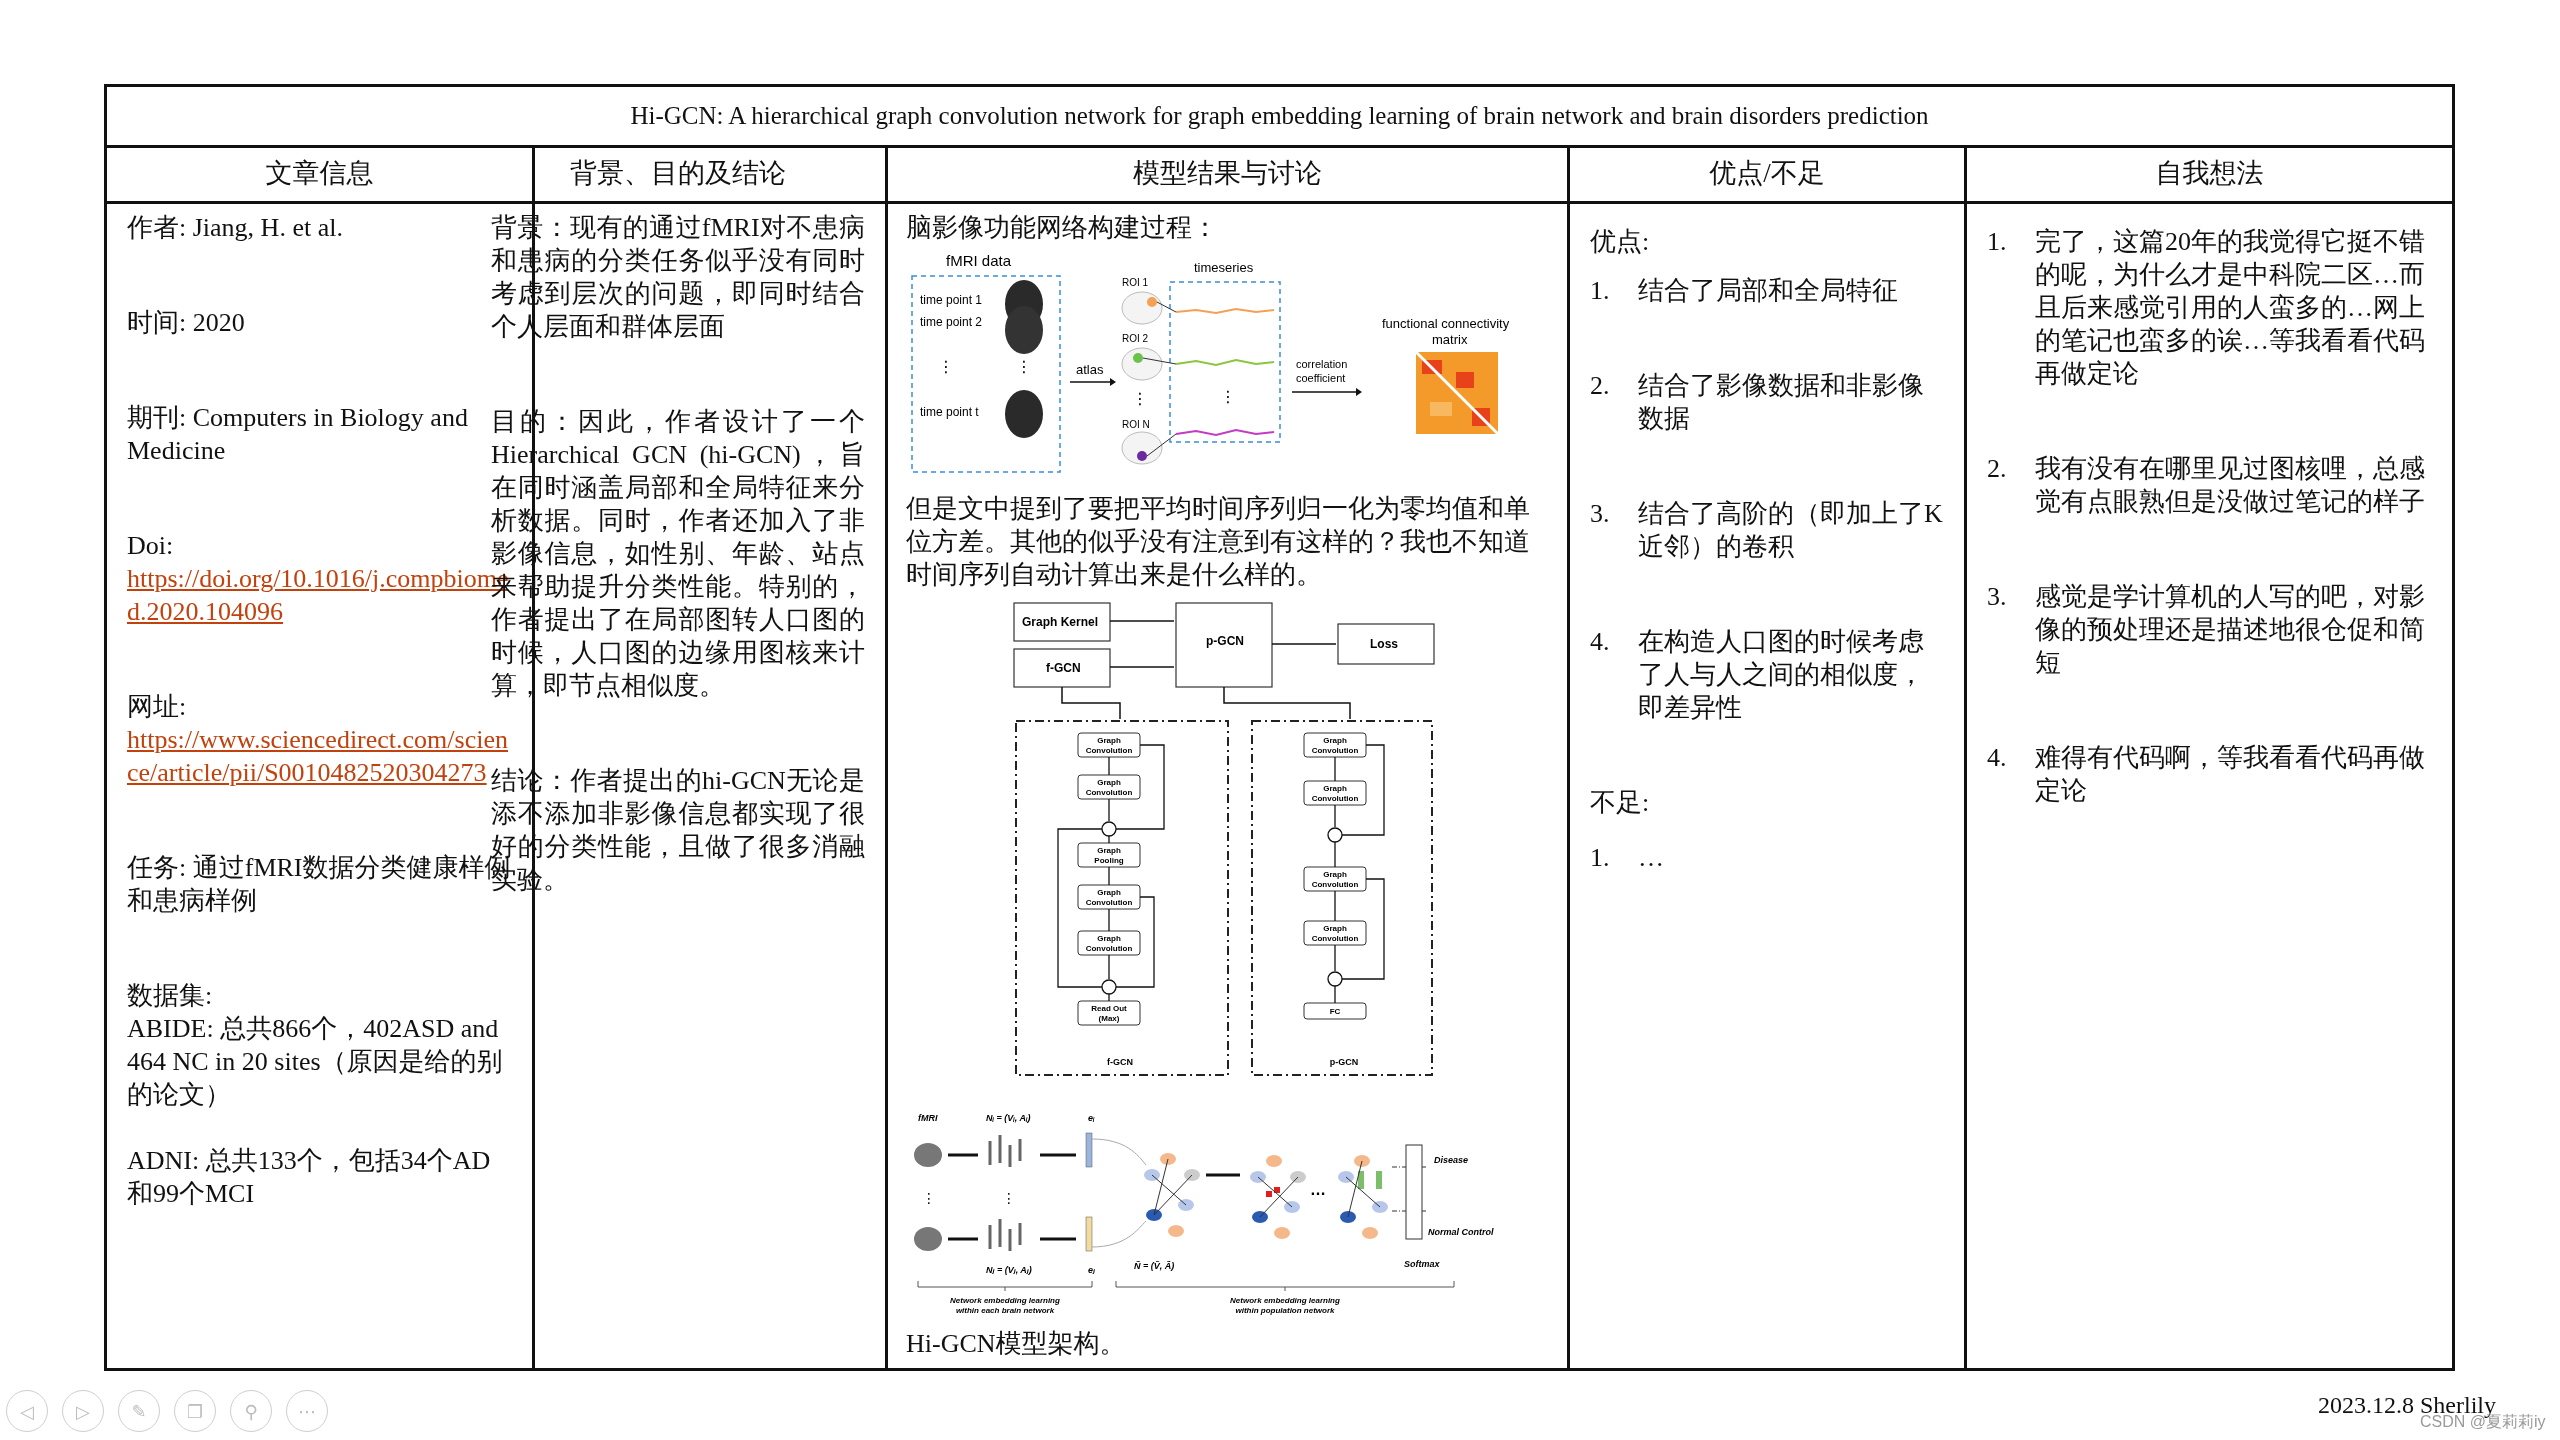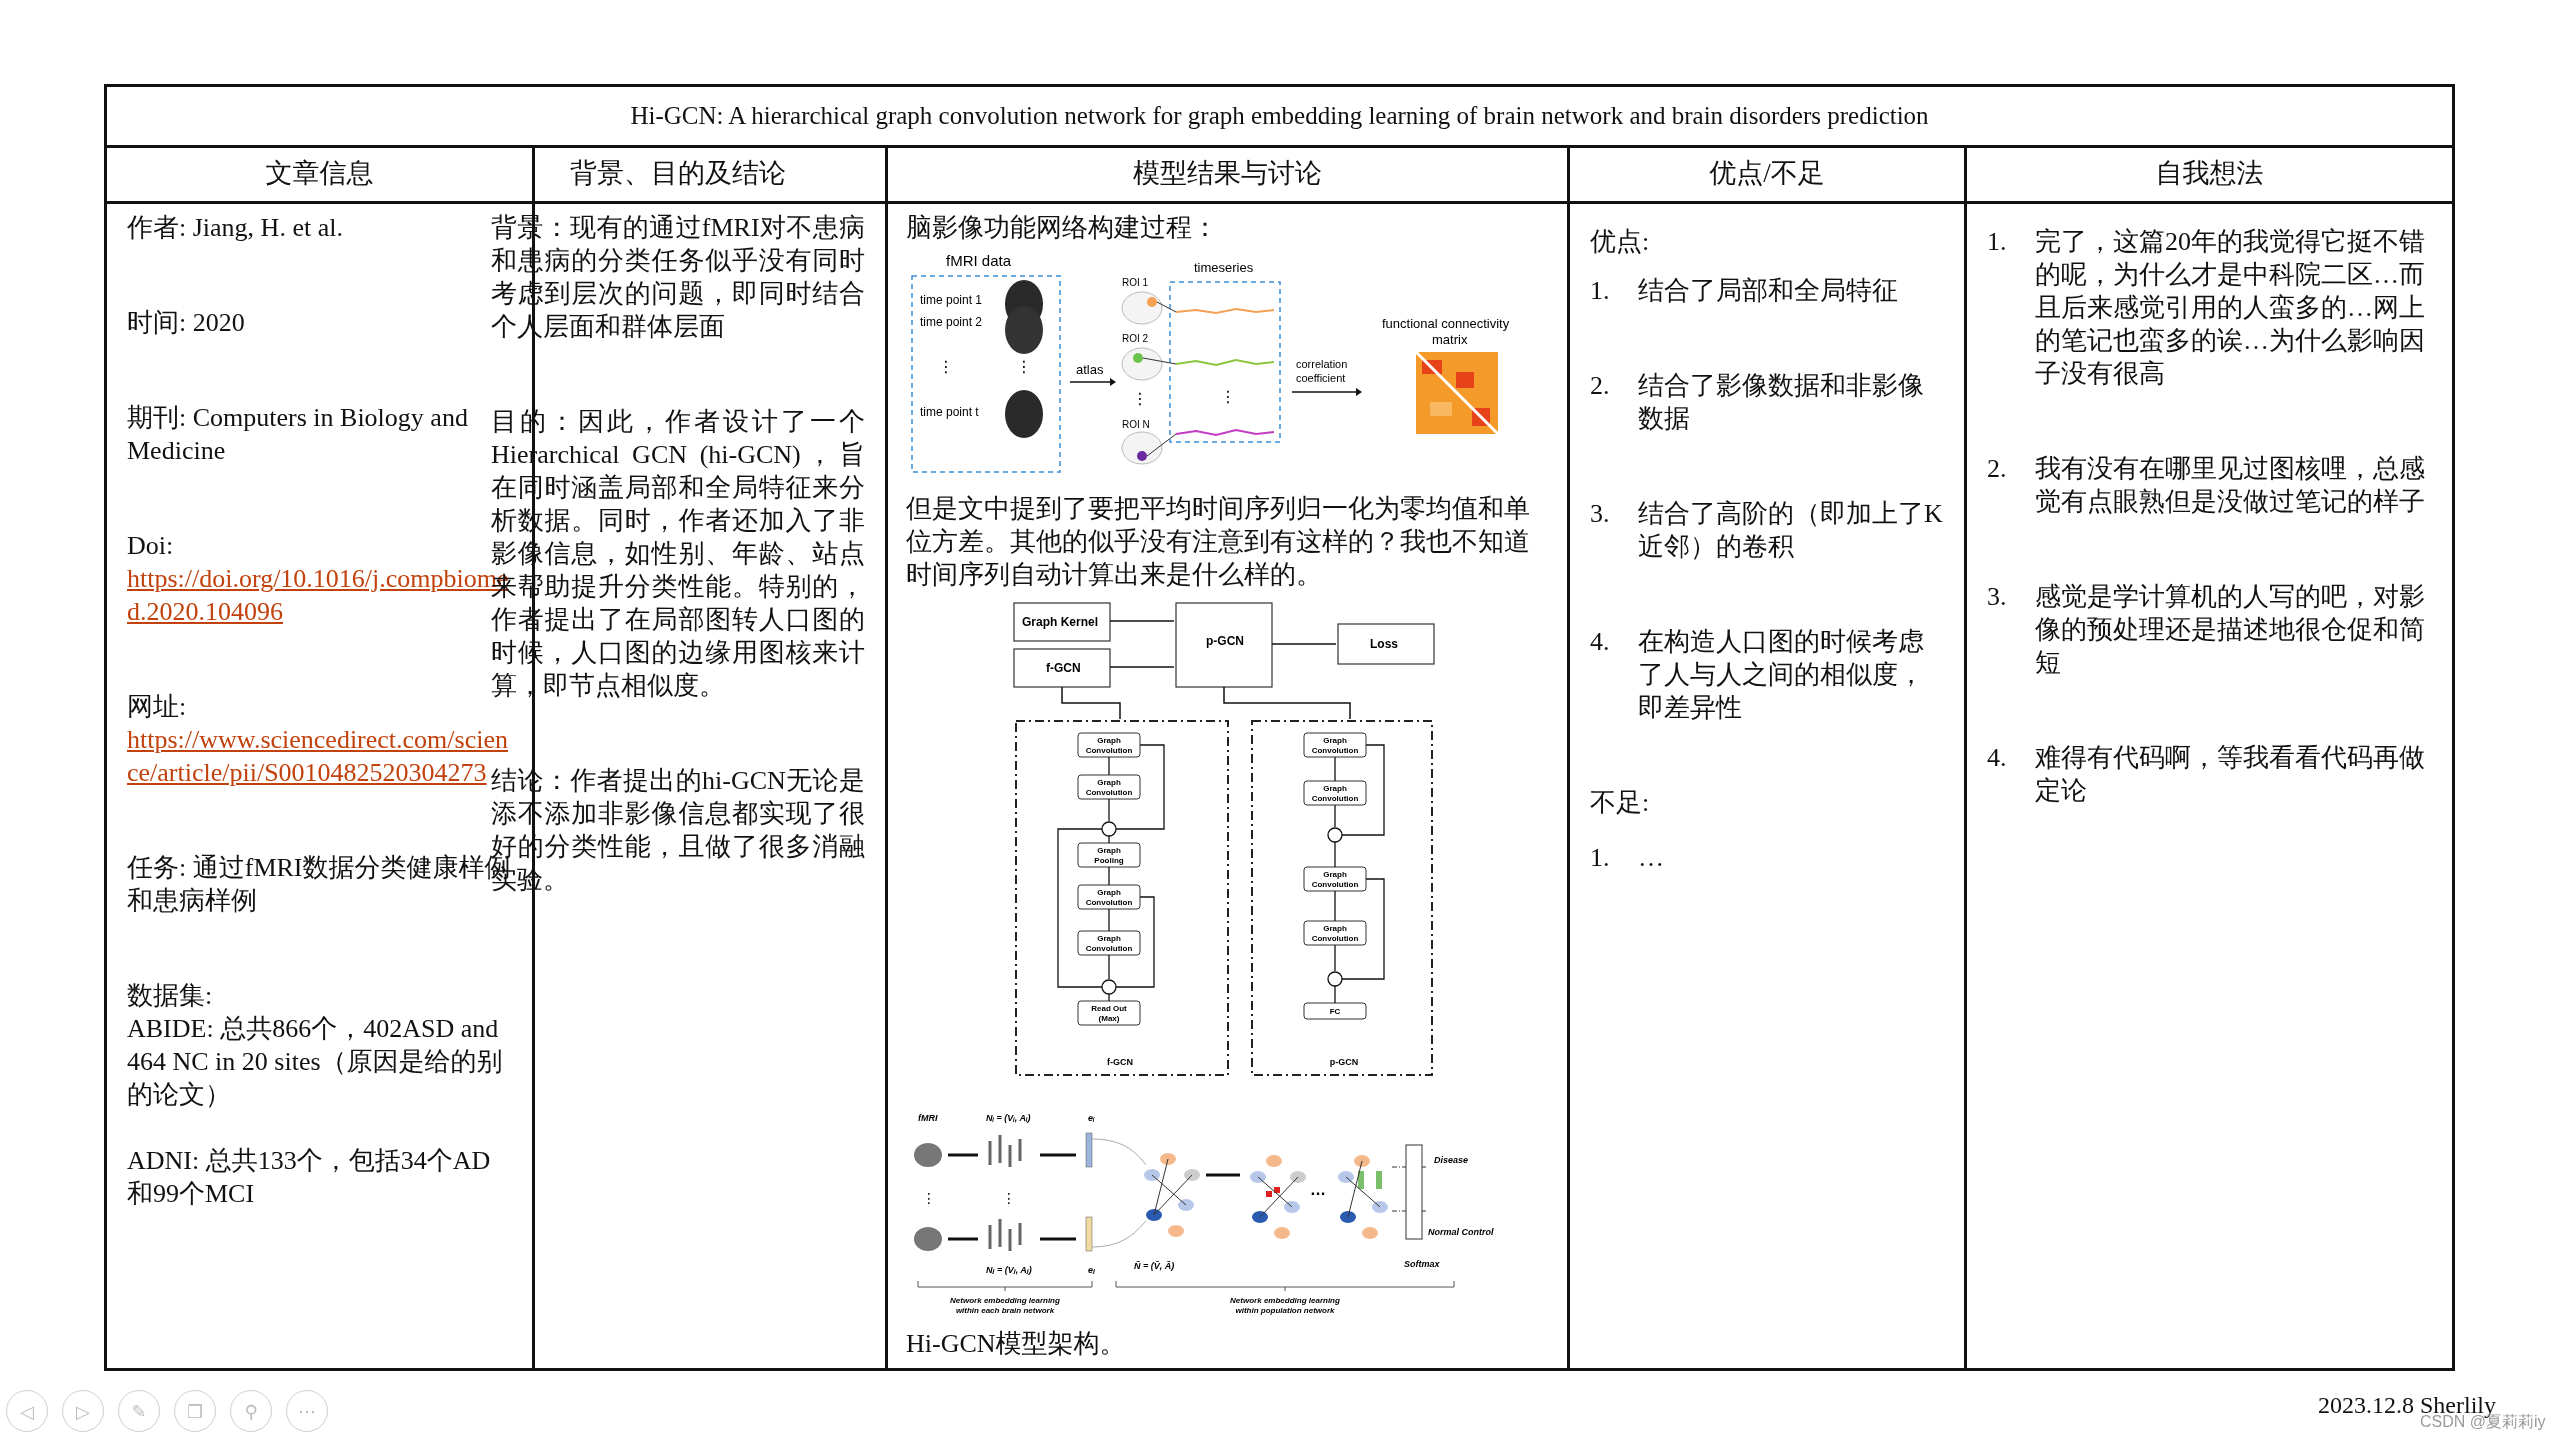--- a/index.html
+++ b/index.html
@@ -363,21 +363,21 @@
             </li>
         </ul>
       </div>
     </div>
 
     <div class="col c5">
       <div class="cell c4cell">
         <ul class="ol">
           <li>
               <span class="num">1.</span>
-              <span class="txt">完了，这篇20年的我觉得它挺不错的呢，为什么才是中科院二区…而且后来感觉引用的人蛮多的…网上的笔记也蛮多的诶…为什么影响因子没有很高</span>
+              <span class="txt">完了，这篇20年的我觉得它挺不错的呢，为什么才是中科院二区…而且后来感觉引用的人蛮多的…网上的笔记也蛮多的诶…等我看看代码再做定论</span>
             </li>
           <li style="height:62px"></li>
           <li>
               <span class="num">2.</span>
               <span class="txt">我有没有在哪里见过图核哩，总感觉有点眼熟但是没做过笔记的样子</span>
             </li>
           <li style="height:62px"></li>
           <li>
               <span class="num">3.</span>
               <span class="txt">感觉是学计算机的人写的吧，对影像的预处理还是描述地很仓促和简短</span>

